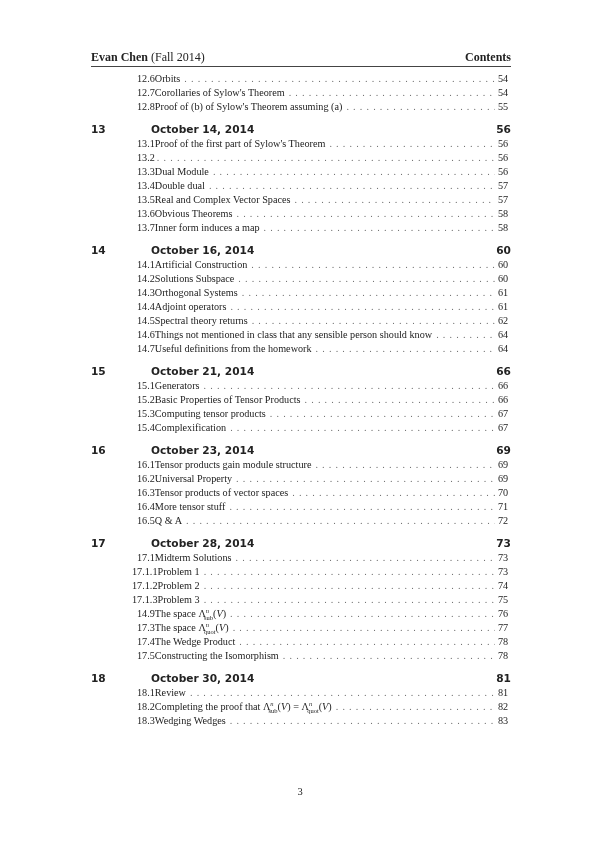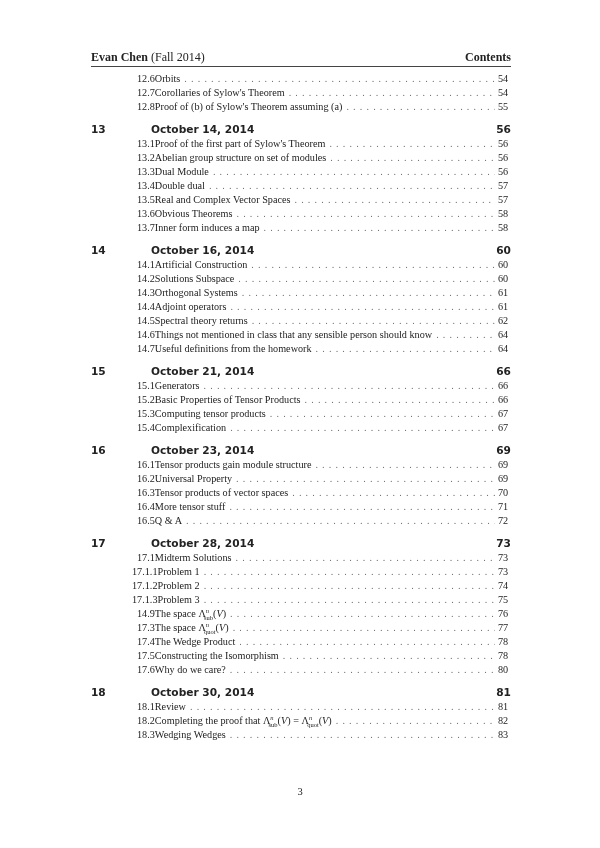--- a/index.html
+++ b/index.html
@@ -74,21 +74,20 @@
       <span class="page-no">56</span>
     </div>
     <div class="row sec">
         <span class="num">13.1</span>
         <span class="title">Proof of the first part of Sylow's Theorem</span>
         <span class="leader"></span>
         <span class="page-no">56</span>
       </div>
     <div class="row sec">
         <span class="num">13.2</span>
-        <span class="title">Abelian group structure on set of modules</span>
         <span class="leader"></span>
         <span class="page-no">56</span>
       </div>
     <div class="row sec">
         <span class="num">13.3</span>
         <span class="title">Dual Module</span>
         <span class="leader"></span>
         <span class="page-no">56</span>
       </div>
     <div class="row sec">
@@ -276,26 +275,20 @@
         <span class="title">The Wedge Product</span>
         <span class="leader"></span>
         <span class="page-no">78</span>
       </div>
     <div class="row sec">
         <span class="num">17.5</span>
         <span class="title">Constructing the Isomorphism</span>
         <span class="leader"></span>
         <span class="page-no">78</span>
       </div>
-    <div class="row sec">
-        <span class="num">17.6</span>
-        <span class="title">Why do we care?</span>
-        <span class="leader"></span>
-        <span class="page-no">80</span>
-      </div>
 
     <div class="chapter">
       <span class="num">18</span>
       <span class="title">October 30, 2014</span>
       <span class="page-no">81</span>
     </div>
     <div class="row sec">
         <span class="num">18.1</span>
         <span class="title">Review</span>
         <span class="leader"></span>

